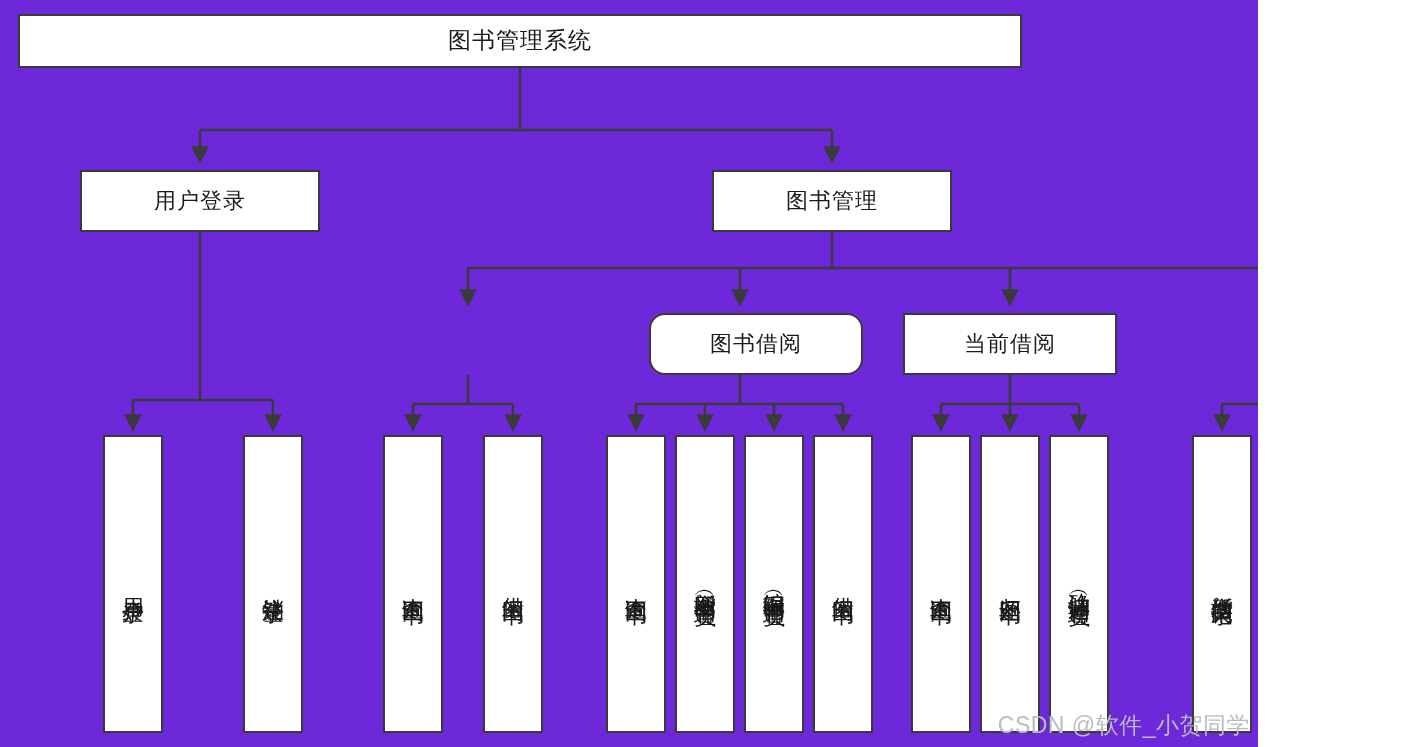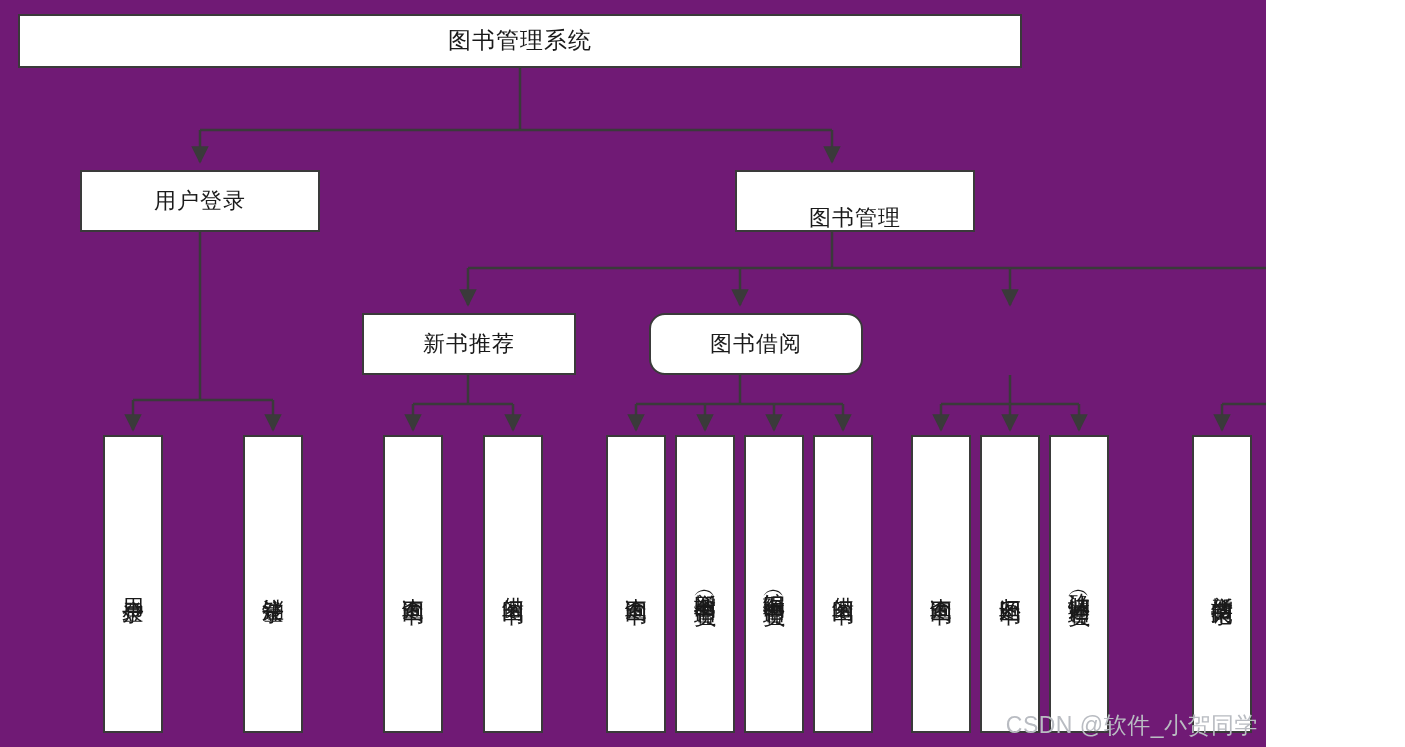--- a/index.html
+++ b/index.html
@@ -8,23 +8,22 @@
     padding: 0;
     background: #ffffff;
   }
   body {
     font-family: "Liberation Sans", "DejaVu Sans", sans-serif;
   }
   #canvas {
     position: relative;
     width: 1258px;
     height: 747px;
-    background: #701a75;
+    background: #6d28d9;
     overflow: hidden;
-    padding-left: 8px;
   }
   #wires {
     position: absolute;
     left: 0;
     top: 0;
     width: 1405px;
     height: 747px;
   }
   .node {
     position: absolute;
@@ -128,32 +127,32 @@
   </svg>
 
   <div class="node h root" style="left:18px; top:14px; width:1004px; height:54px;">
     <span>图书管理系统</span>
   </div>
 
   <div class="node h" style="left:80px; top:170px; width:240px; height:62px;">
     <span>用户登录</span>
   </div>
 
-  <div class="node h" style="left:735px; top:170px; width:240px; height:62px;align-items:flex-end;">
+  <div class="node h" style="left:712px; top:170px; width:240px; height:62px;">
     <span>图书管理</span>
   </div>
 
-  <div class="node h" style="left:362px; top:313px; width:214px; height:62px;">
-    <span>新书推荐</span>
-  </div>
 
   <div class="node h" style="left:649px; top:313px; width:214px; height:62px;border-radius:16px;">
     <span>图书借阅</span>
   </div>
 
+  <div class="node h" style="left:903px; top:313px; width:214px; height:62px;">
+    <span>当前借阅</span>
+  </div>
 
 
   <div class="node v" style="left:103px; top:435px; width:60px; height:298px;">
     <span class="vtext">用户登录</span>
   </div>
 
   <div class="node v" style="left:243px; top:435px; width:60px; height:298px;">
     <span class="vtext">注销登录</span>
   </div>
 

